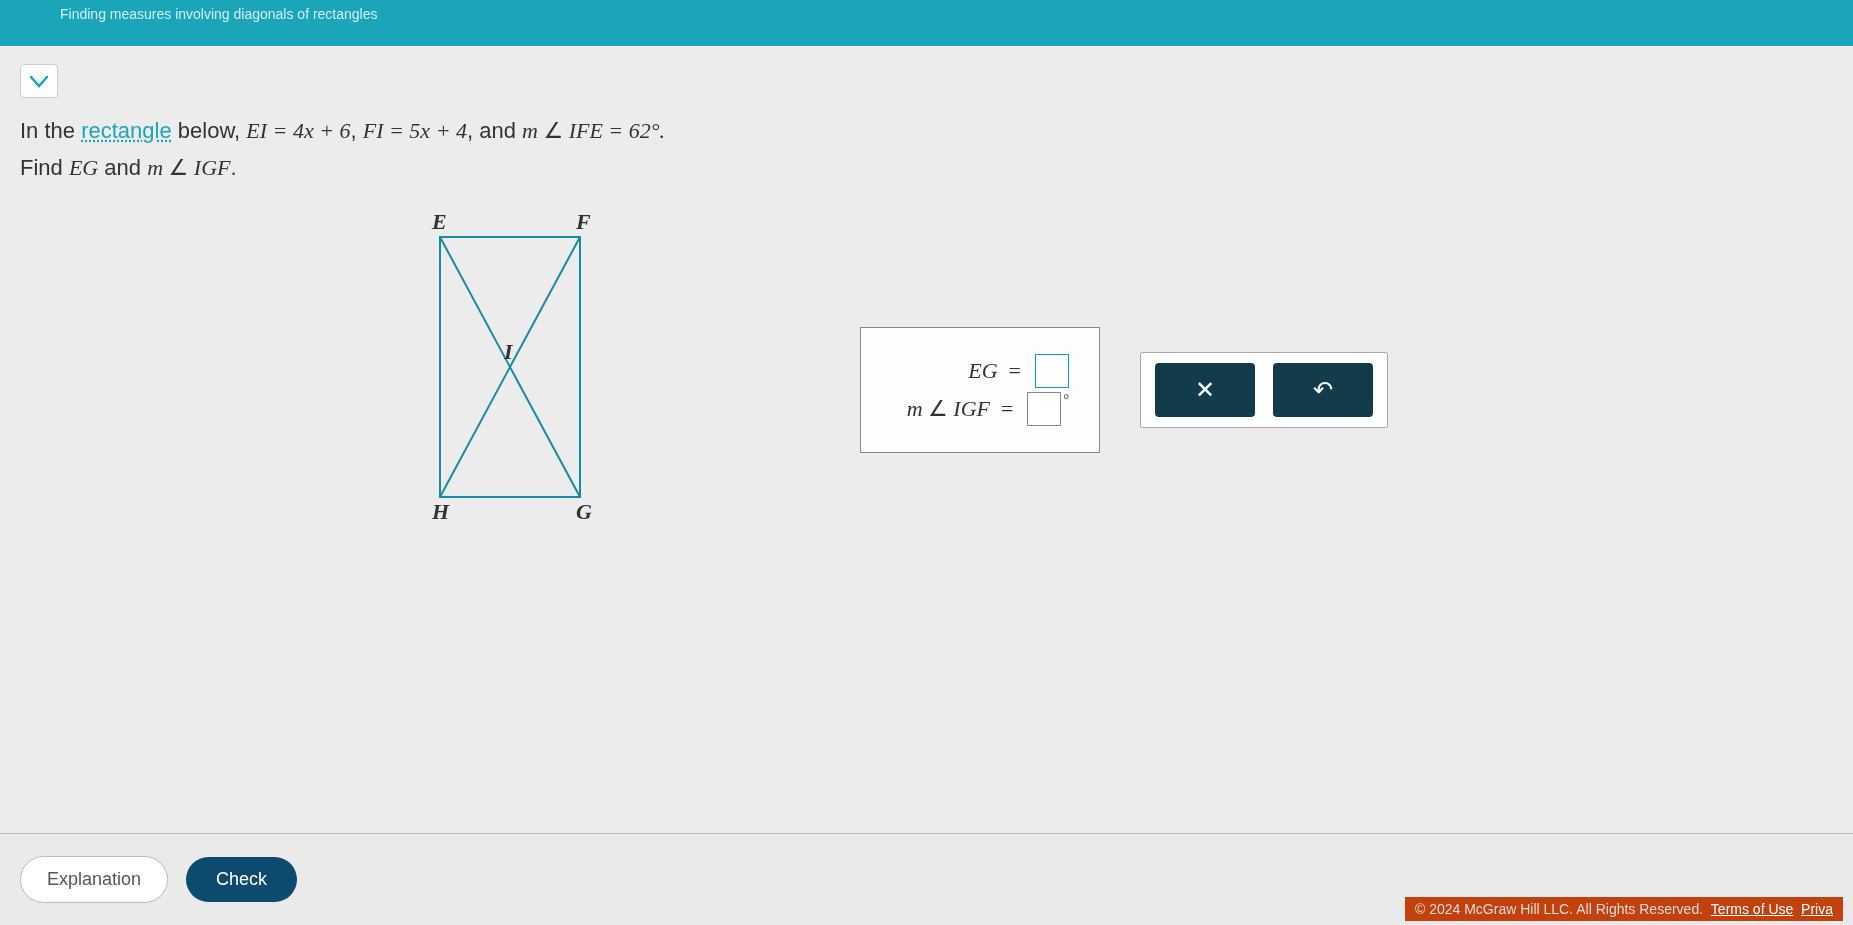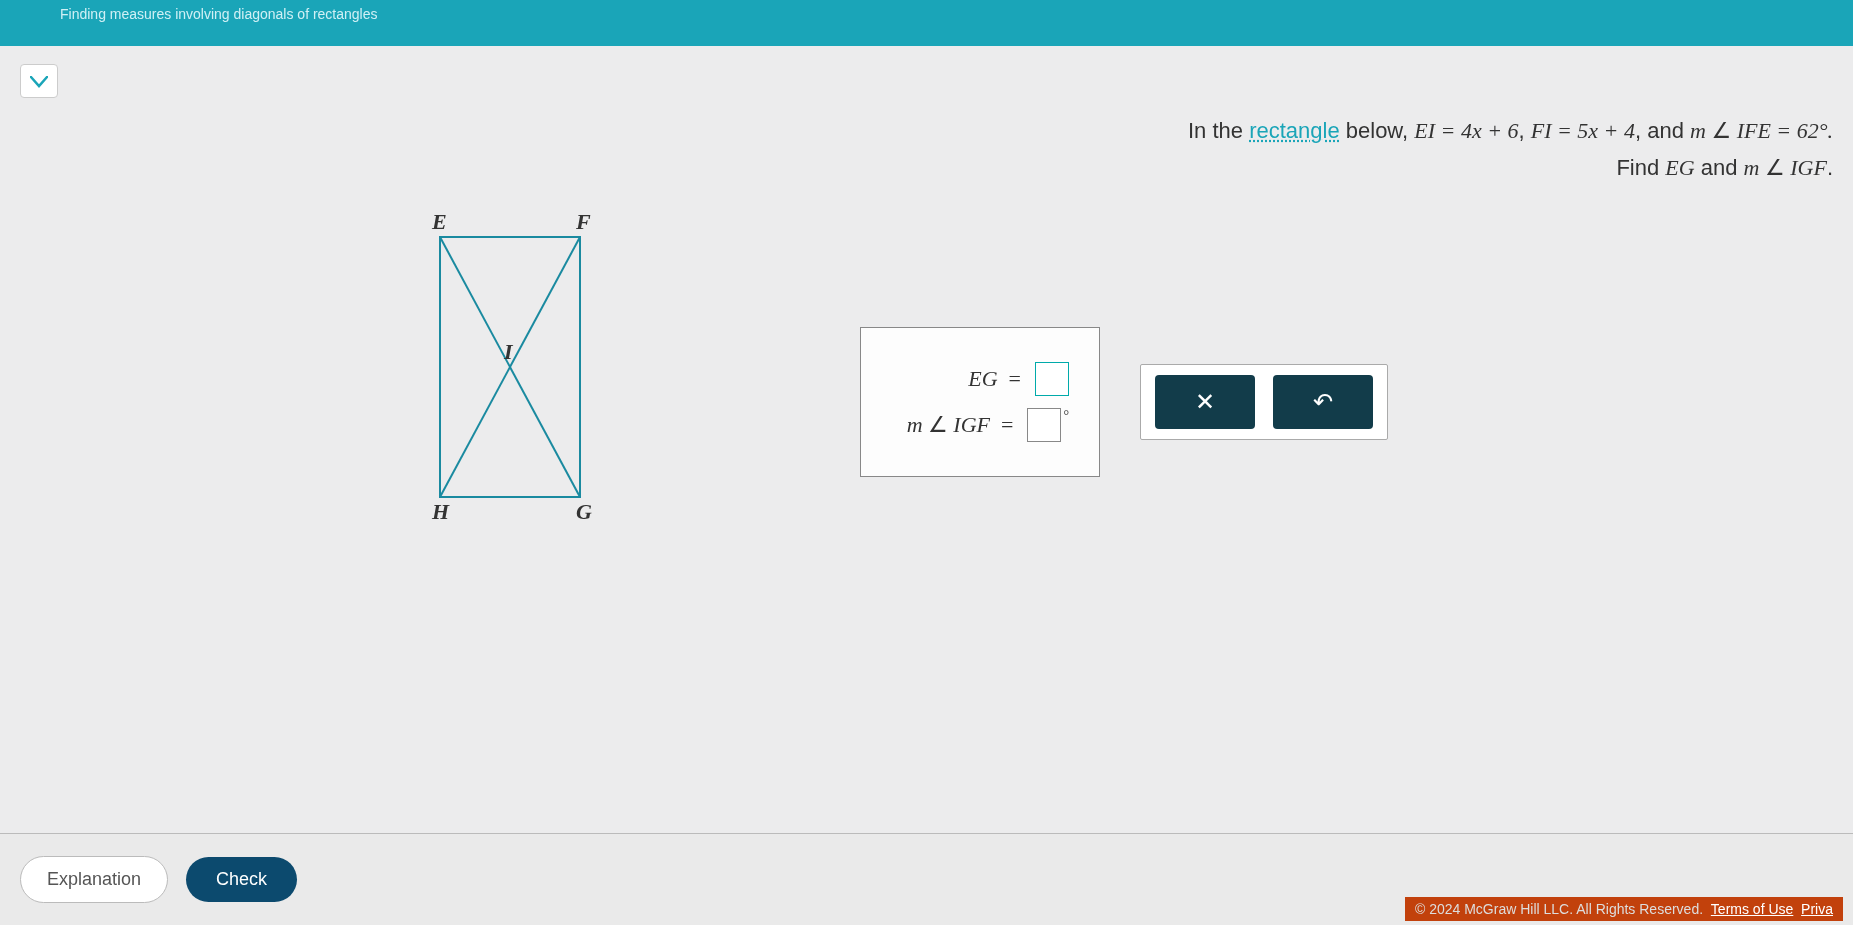--- a/index.html
+++ b/index.html
@@ -3,33 +3,33 @@
 <meta charset="utf-8">
 <style>
   * { box-sizing: border-box; margin: 0; padding: 0; }
   html, body { width: 1853px; height: 925px; font-family: Arial, Helvetica, sans-serif; overflow: hidden; }
   body { background: #e8e9ea; display: flex; flex-direction: column; }
 
   .top-bar { height: 46px; background: #1aa5b8; color: #d0f0f5; font-size: 14px; padding: 6px 60px; }
   .content { flex: 1; position: relative; padding: 18px 20px 0 20px; background: #ececed; }
   .chevron-btn { width: 38px; height: 34px; background: #fff; border: 1px solid #ccc; border-radius: 4px; display: flex; align-items: center; justify-content: center; color: #1aa5b8; font-size: 22px; cursor: pointer; margin-bottom: 14px; }
 
-  .problem-text { font-size: 22px; color: #333; line-height: 1.7; margin-bottom: 30px; text-align: right; }
+  .problem-text { font-size: 22px; color: #333; line-height: 1.7; margin-bottom: 30px; }
   .problem-text .rect-link { color: #1aa5b8; text-decoration: underline dotted; }
   .math-i { font-family: 'Times New Roman', serif; font-style: italic; }
   .angle { font-family: 'Times New Roman', serif; }
 
   .work-area { display: flex; align-items: flex-start; gap: 260px; padding-left: 400px; }
 
   .diagram { position: relative; width: 180px; height: 320px; }
   .diagram svg { position: absolute; top: 0; left: 0; }
   .vlabel { position: absolute; font-family: 'Times New Roman', serif; font-style: italic; font-weight: bold; font-size: 22px; color: #333; }
 
   .answer-box { border: 1px solid #888; background: #fdfdfd; padding: 22px 30px; min-width: 240px; }
-  .answer-row { display: flex; align-items: center; justify-content: flex-end; gap: 14px; margin: 12px 0; font-family: 'Times New Roman', serif; font-size: 22px; color: #333; }
+  .answer-row { display: flex; align-items: center; justify-content: flex-end; gap: 14px; margin: 4px 0; font-family: 'Times New Roman', serif; font-size: 22px; color: #333; }
   .answer-row .lbl { font-style: italic; }
   .answer-input { width: 34px; height: 34px; border: 1px solid #0aa; background: #fff; }
   .answer-input.blank { border: 1px solid #888; }
   .deg { font-size: 14px; vertical-align: top; margin-left: 2px; }
 
   .btn-group { display: flex; gap: 18px; border: 1px solid #aaa; background: #fff; padding: 10px 14px; border-radius: 2px; }
   .ctrl-btn { width: 100px; height: 54px; background: #123c4a; color: #fff; border: none; border-radius: 4px; font-size: 24px; display: flex; align-items: center; justify-content: center; cursor: pointer; }
 
   .right-side { display: flex; align-items: center; gap: 40px; padding-top: 110px; }
 

